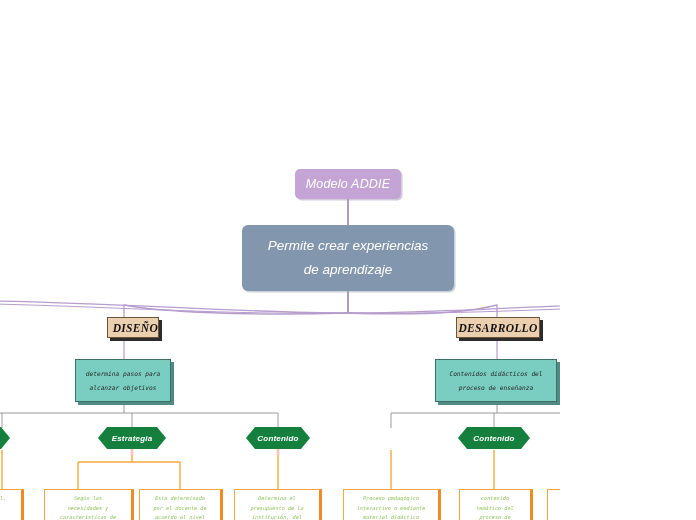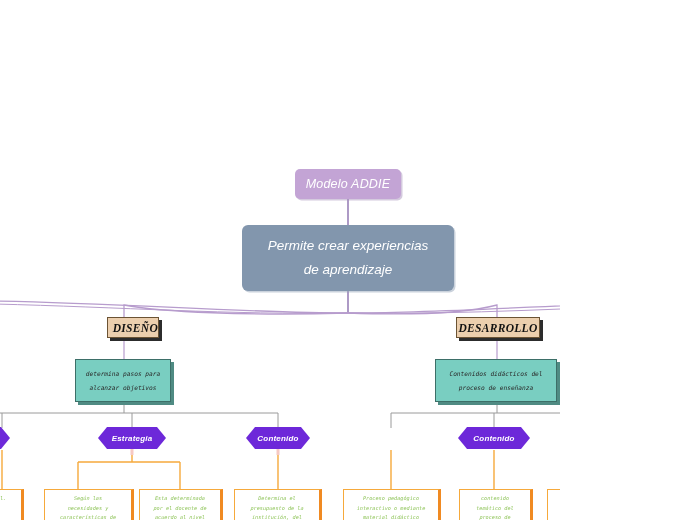--- a/index.html
+++ b/index.html
@@ -93,21 +93,21 @@
     text-align: center;
     padding: 2px 4px;
     box-sizing: border-box;
   }
   .teal-box span { display: block; white-space: nowrap; }
 
   
   .hex {
     position: absolute;
     height: 22px;
-    background: #6d28d9;
+    background: #15803d;
     clip-path: polygon(9px 0, calc(100% - 9px) 0, 100% 50%, calc(100% - 9px) 100%, 9px 100%, 0 50%);
     color: #ffffff;
     font-size: 8px;
     font-weight: bold;
     display: flex;
     align-items: center;
     justify-content: center;
     letter-spacing: .2px;
   }
   .hex.clip-left  { clip-path: polygon(0 0, calc(100% - 9px) 0, 100% 50%, calc(100% - 9px) 100%, 0 100%); }

